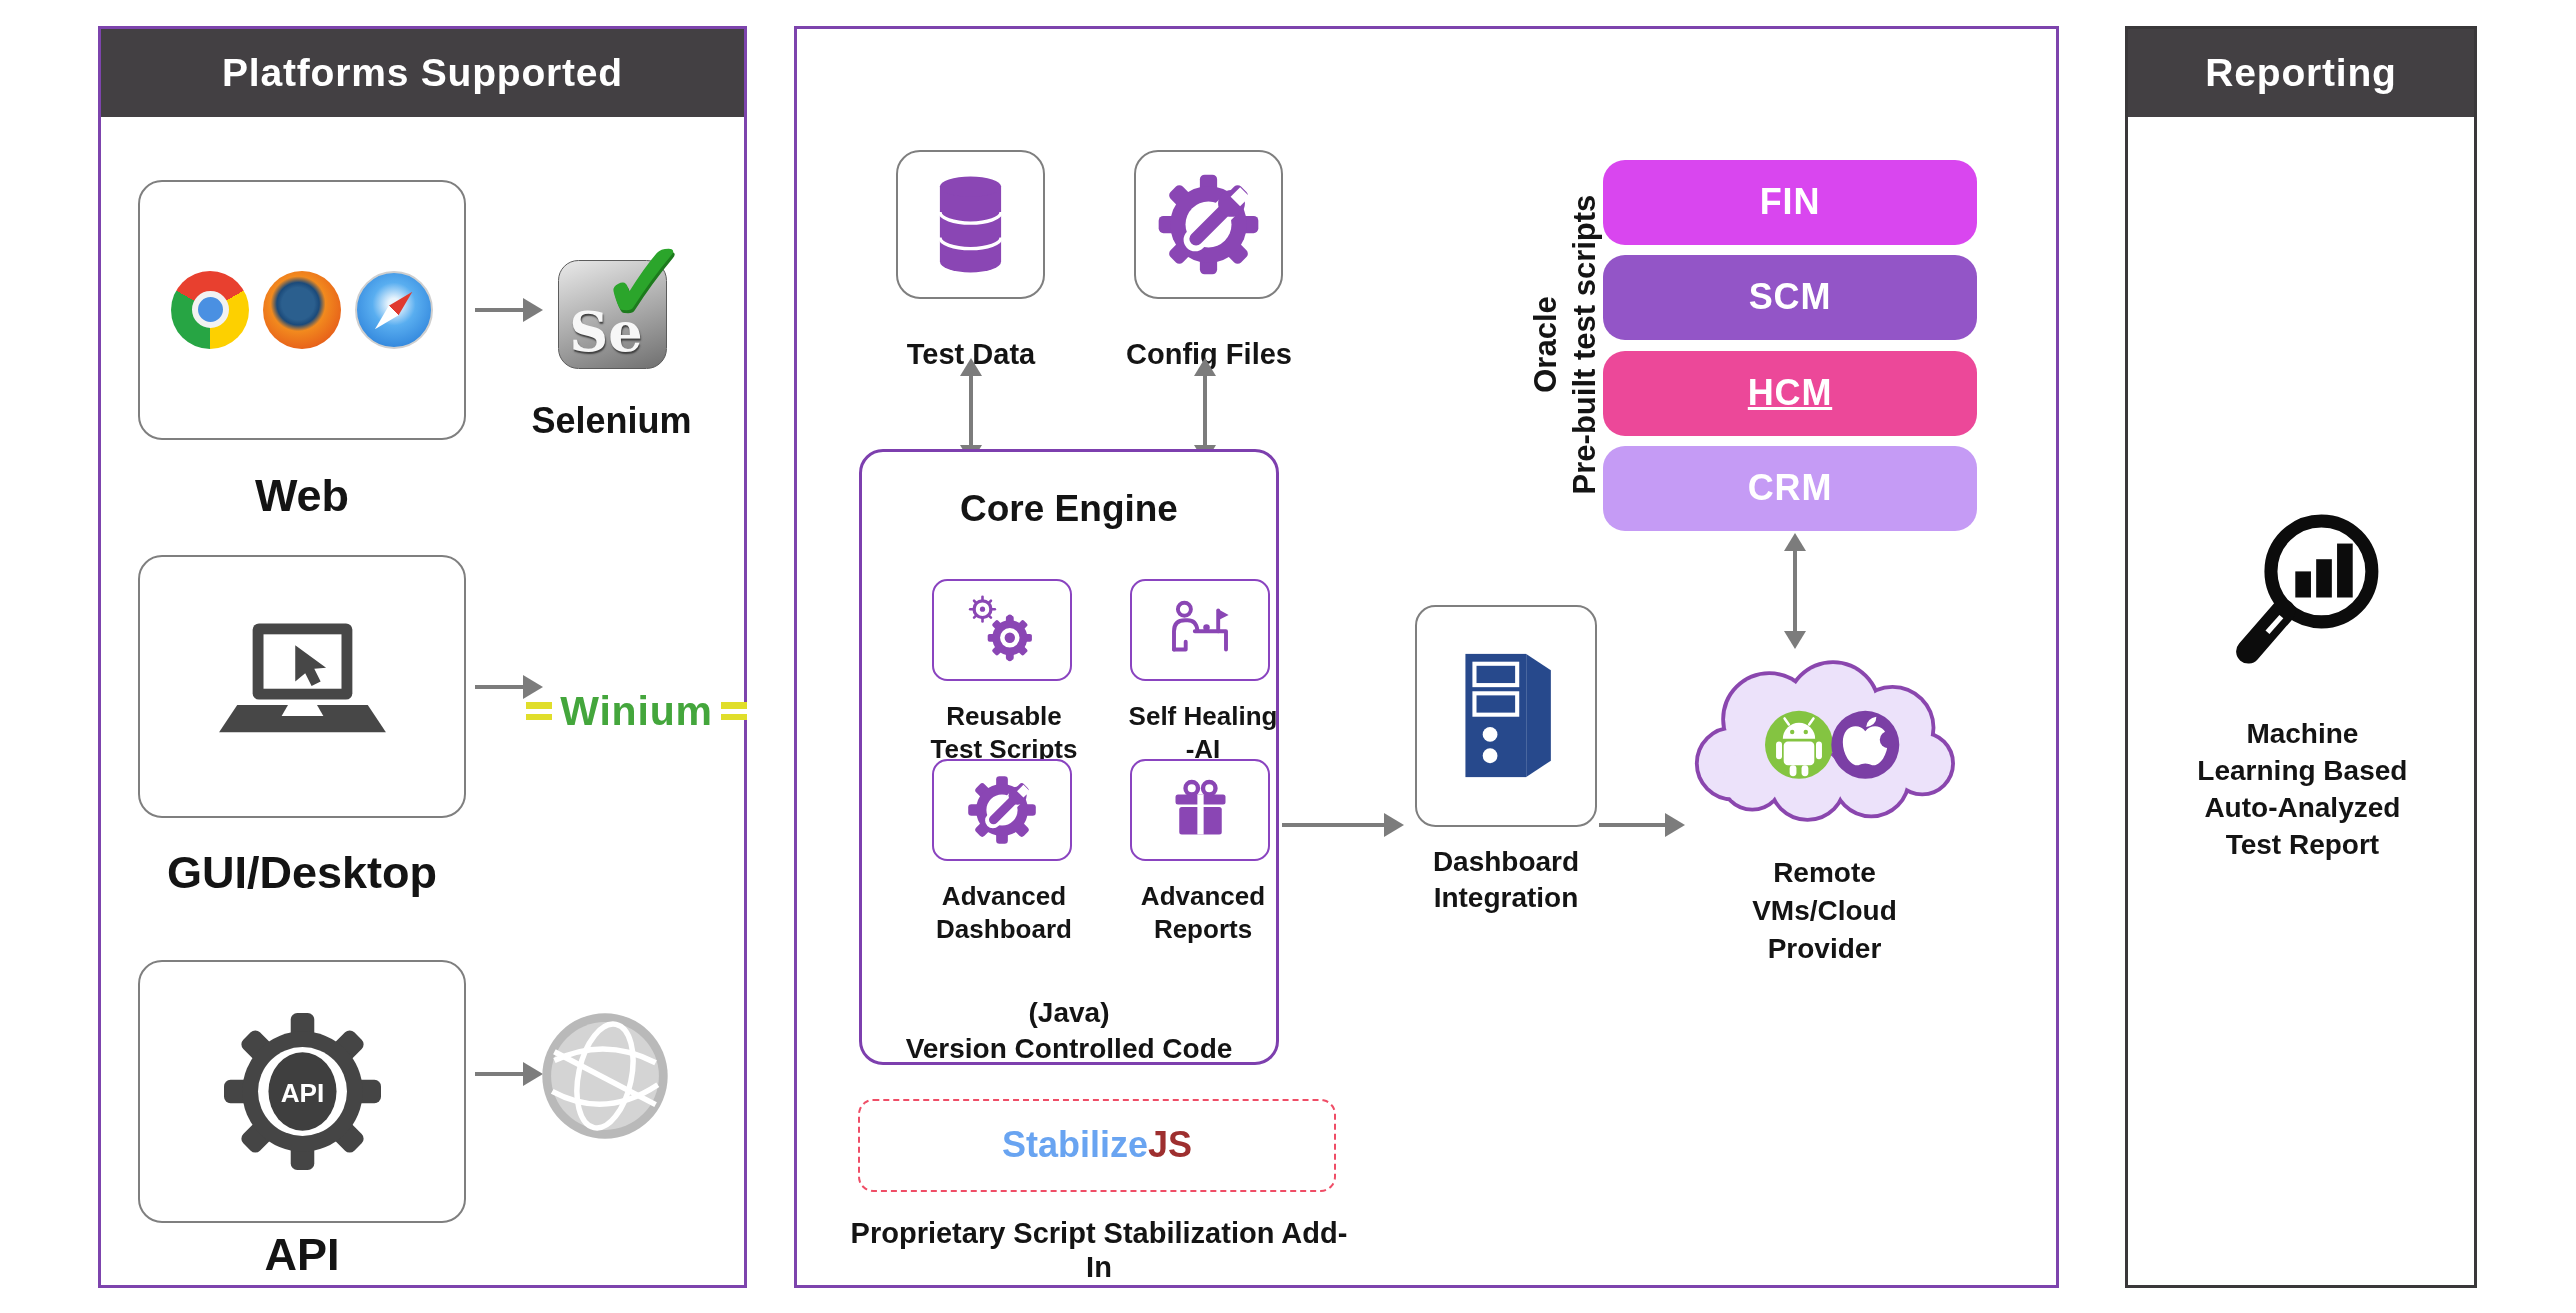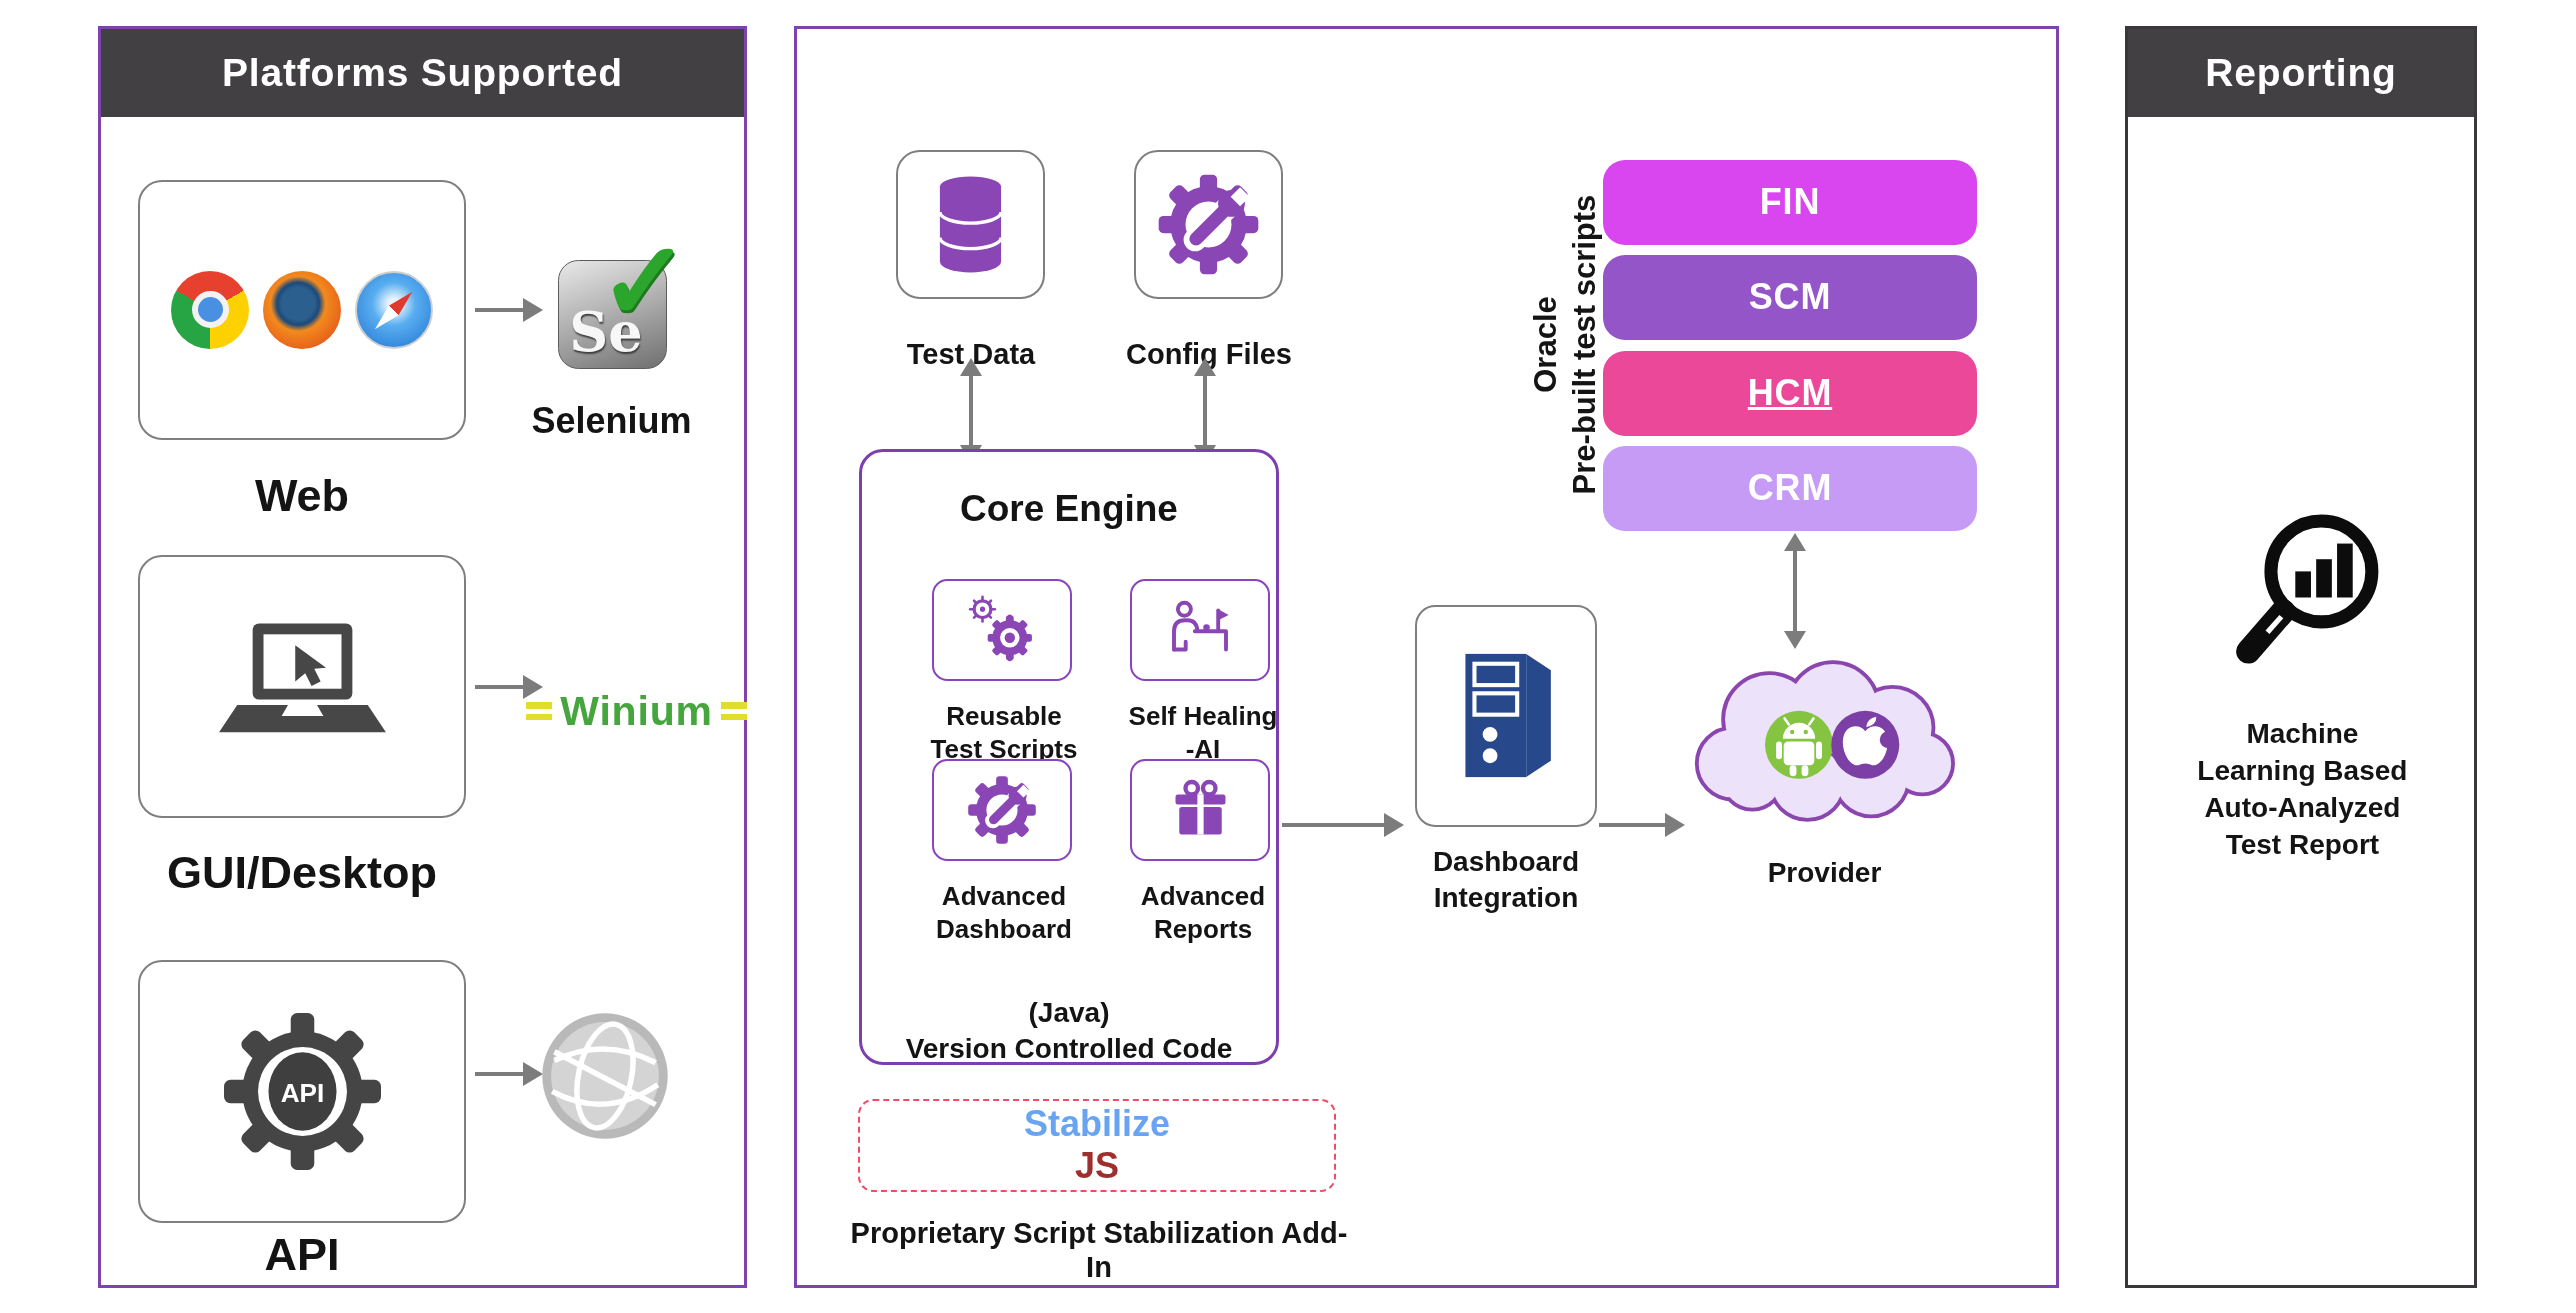--- a/index.html
+++ b/index.html
@@ -251,21 +251,21 @@
         <div>Advanced</div>
         <div>Reports</div>
       </div>
 
       <div style="position:absolute;left:0;width:100%;top:543px;text-align:center;font-weight:600;font-size:28px;line-height:36px;">
         <div>(Java)</div>
         <div>Version Controlled Code</div>
       </div>
     </div>
 
-    <div class="dashed-box" style="left:61px;top:1070px;width:478px;height:93px;flex-direction:column;">
+    <div class="dashed-box" style="left:61px;top:1070px;width:478px;height:93px;">
       <span class="stab-blue">Stabilize</span>
         <span class="stab-red">JS</span>
     </div>
     <div class="lbl" style="left:43px;width:518px;top:1187px;font-size:29px;">Proprietary Script Stabilization Add-In</div>
 
     <div class="arrow-r" style="left:485px;top:794px;width:102px;"></div>
     <div class="gbox" style="left:618px;top:576px;width:182px;height:222px;border-radius:20.4px;">
       <svg class="svgicon" width="115" height="149" viewBox="0 0 140 170">
         <rect x="20" y="10" width="74" height="150" fill="#27498c"></rect>
         <polygon points="94,10 124,30 124,140 94,160" fill="#27498c"></polygon>
@@ -320,20 +320,21 @@
         <circle cx="148" cy="113" r="2.6" fill="#84c441"></circle>
       </g>
       <g>
         <circle cx="218" cy="128" r="40" fill="#7b3fa5"></circle>
         <path fill="#ffffff" d="M218 112 c-5,-7 -16,-8 -22,-1 c-7,8 -5,24 1,33 c4,6 9,9 13,8 c3,-1 5,-2 8,-2 c3,0 5,1 8,2 c4,1 9,-2 13,-8 c6,-9 8,-25 1,-33 c-6,-7 -17,-6 -22,1 z"></path>
         <path fill="#ffffff" d="M219 107 q1,-10 12,-12 q0,10 -12,12 z"></path>
         <circle cx="245" cy="122" r="10" fill="#7b3fa5"></circle>
       </g>
     </svg>
     <div class="lbl-med" style="left:900px;width:255px;top:825px;line-height:38px;">
+      <div>Remote VMs/Cloud</div>
       <div>Provider</div>
     </div>
 
     <div class="oracle-vert">
       <div>Oracle</div>
       <div>Pre-built test scripts</div>
     </div>
     <div class="module" style="top: 131px; background-color: #d946ef;">FIN</div>
     <div class="module" style="top: 226px; background-color: rgb(147, 85, 199);">SCM</div>
     <div class="module" style="top: 322px; background-color: #ec4899; text-decoration: underline;">HCM</div>

